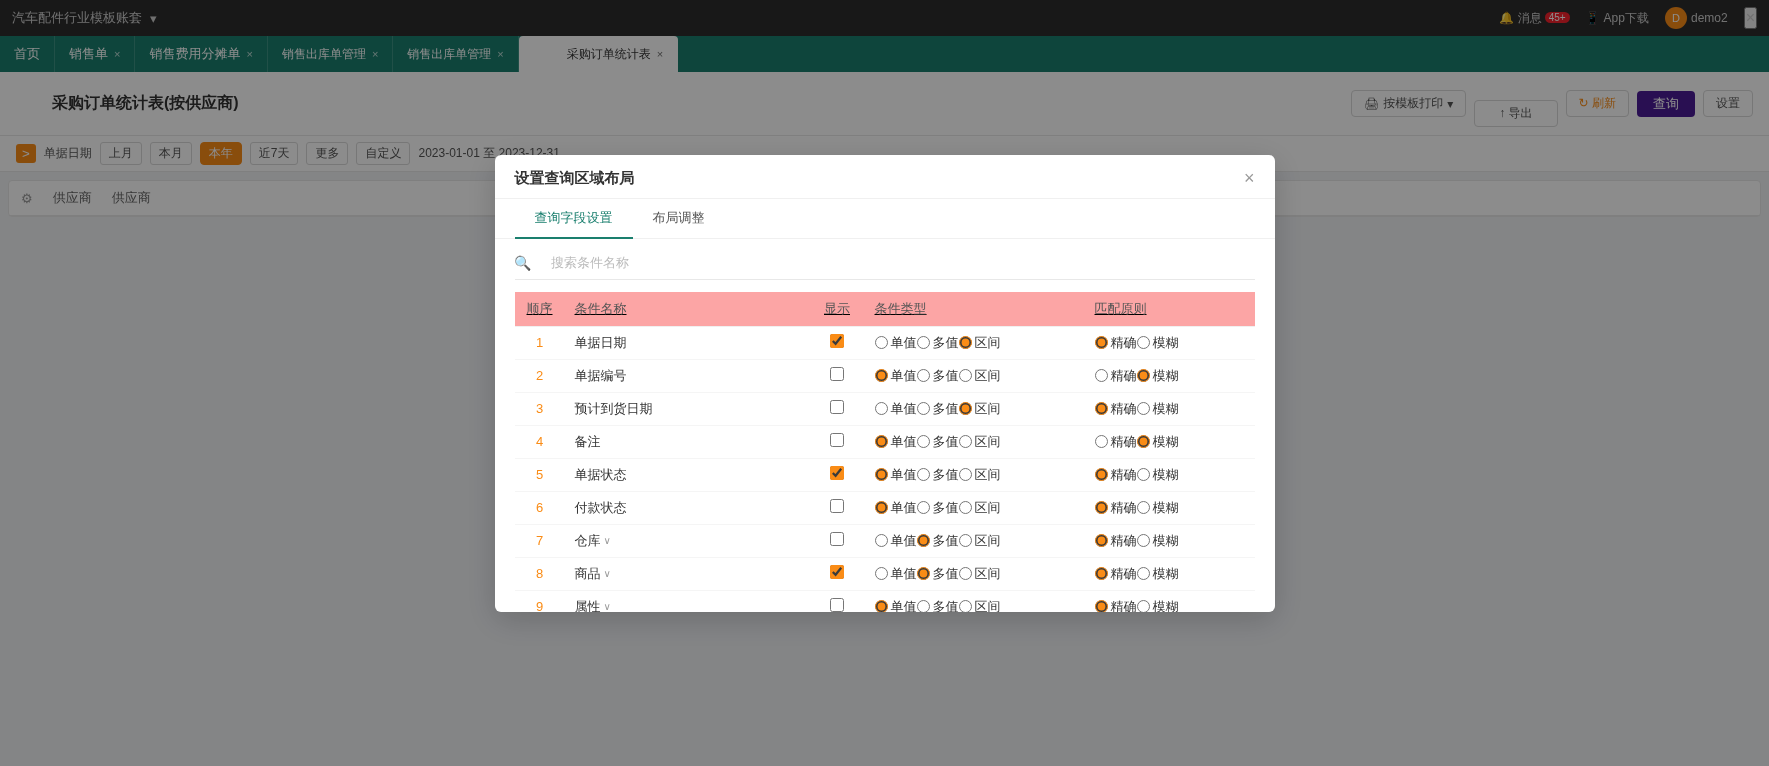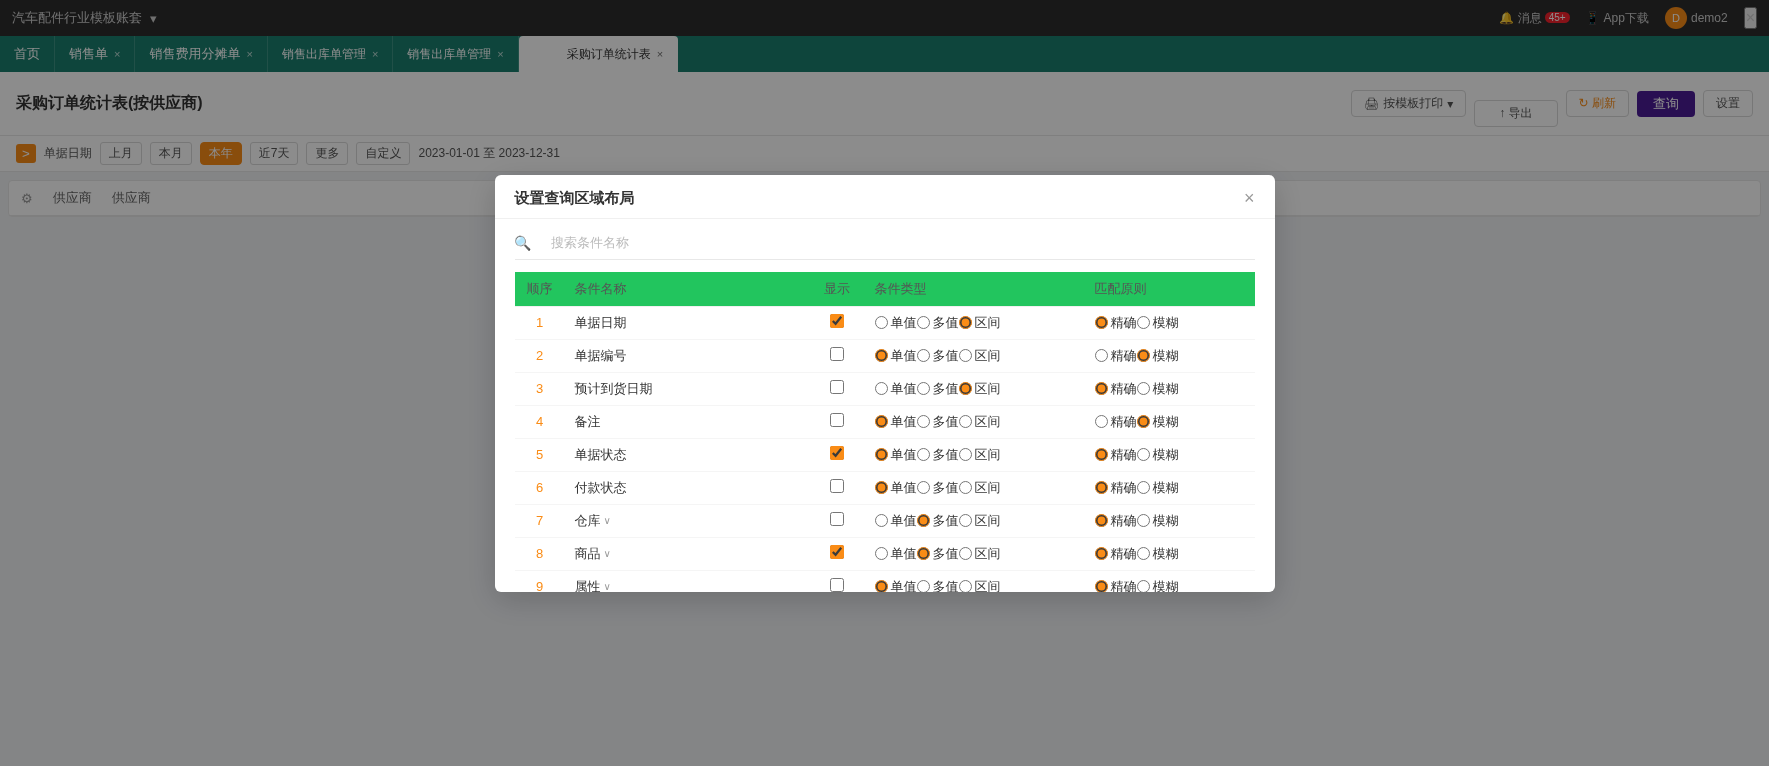--- a/index.html
+++ b/index.html
@@ -45,21 +45,21 @@
 
     
     .page-header {
       background: #fff;
       padding: 8px 16px;
       display: flex;
       align-items: center;
       justify-content: space-between;
       border-bottom: 1px solid #e8e8e8;
     }
-    .page-title { font-size: 16px; font-weight: bold; color: #333; }
+    .page-title { font-size: 16px; font-weight: bold; color: #333; margin-left: 36px; }
     .page-actions { display: flex; align-items: center; gap: 8px; }
     .btn-print { background: #fff; border: 1px solid #d9d9d9; border-radius: 4px; padding: 4px 12px; cursor: pointer; font-size: 12px; color: #555; display: flex; align-items: center; gap: 4px; }
     .btn-export { background: #fff; border: 1px solid #d9d9d9; border-radius: 4px; padding: 4px 24px; cursor: pointer; font-size: 12px; color: #555; margin-top: 20px; }
     .btn-refresh { background: #fff; border: 1px solid #d9d9d9; border-radius: 4px; padding: 4px 12px; cursor: pointer; font-size: 12px; color: #fa8c16; }
     .btn-query { background: #4c1d95; border: none; border-radius: 4px; padding: 4px 16px; cursor: pointer; font-size: 13px; color: #fff; }
     .btn-settings { background: #fff; border: 1px solid #d9d9d9; border-radius: 4px; padding: 4px 12px; cursor: pointer; font-size: 12px; color: #555; }
 
     
     .filter-bar {
       background: #fff;
@@ -166,21 +166,21 @@
       font-size: 13px;
       color: #333;
       width: 200px;
       background: transparent;
       margin-left: 13px;
     }
     .modal-search input::placeholder { color: #bbb; }
 
     
     .modal-table { width: 100%; border-collapse: collapse; font-size: 13px; }
-    .modal-table thead tr { background: #22c55e; }
+    .modal-table thead tr { background: #fca5a5; text-decoration: underline; }
     .modal-table th {
       padding: 8px 10px;
       text-align: left;
       color: #555;
       font-weight: 500;
       border-bottom: 1px solid #f0f0f0;
       font-size: 13px;
     }
     .modal-table th:first-child, .modal-table td:first-child { text-align: center; width: 50px; }
     .modal-table td {
@@ -340,20 +340,28 @@
 </div>
 
 <div class="overlay">
   <div class="modal">
 
     <div class="modal-header">
       <span class="modal-title">设置查询区域布局</span>
       <button class="modal-close">×</button>
     </div>
 
+    <div class="modal-tabs">
+      <div class="modal-tab active">
+        <span>查询字段设置</span>
+      </div>
+      <div class="modal-tab">
+        <span>布局调整</span>
+      </div>
+    </div>
 
     <div class="modal-body">
 
       <div class="modal-search">
         <span class="modal-search-icon">🔍</span>
         <input type="text" placeholder="搜索条件名称" style="">
       </div>
 
       <div class="modal-table-wrap">
         <table class="modal-table">

